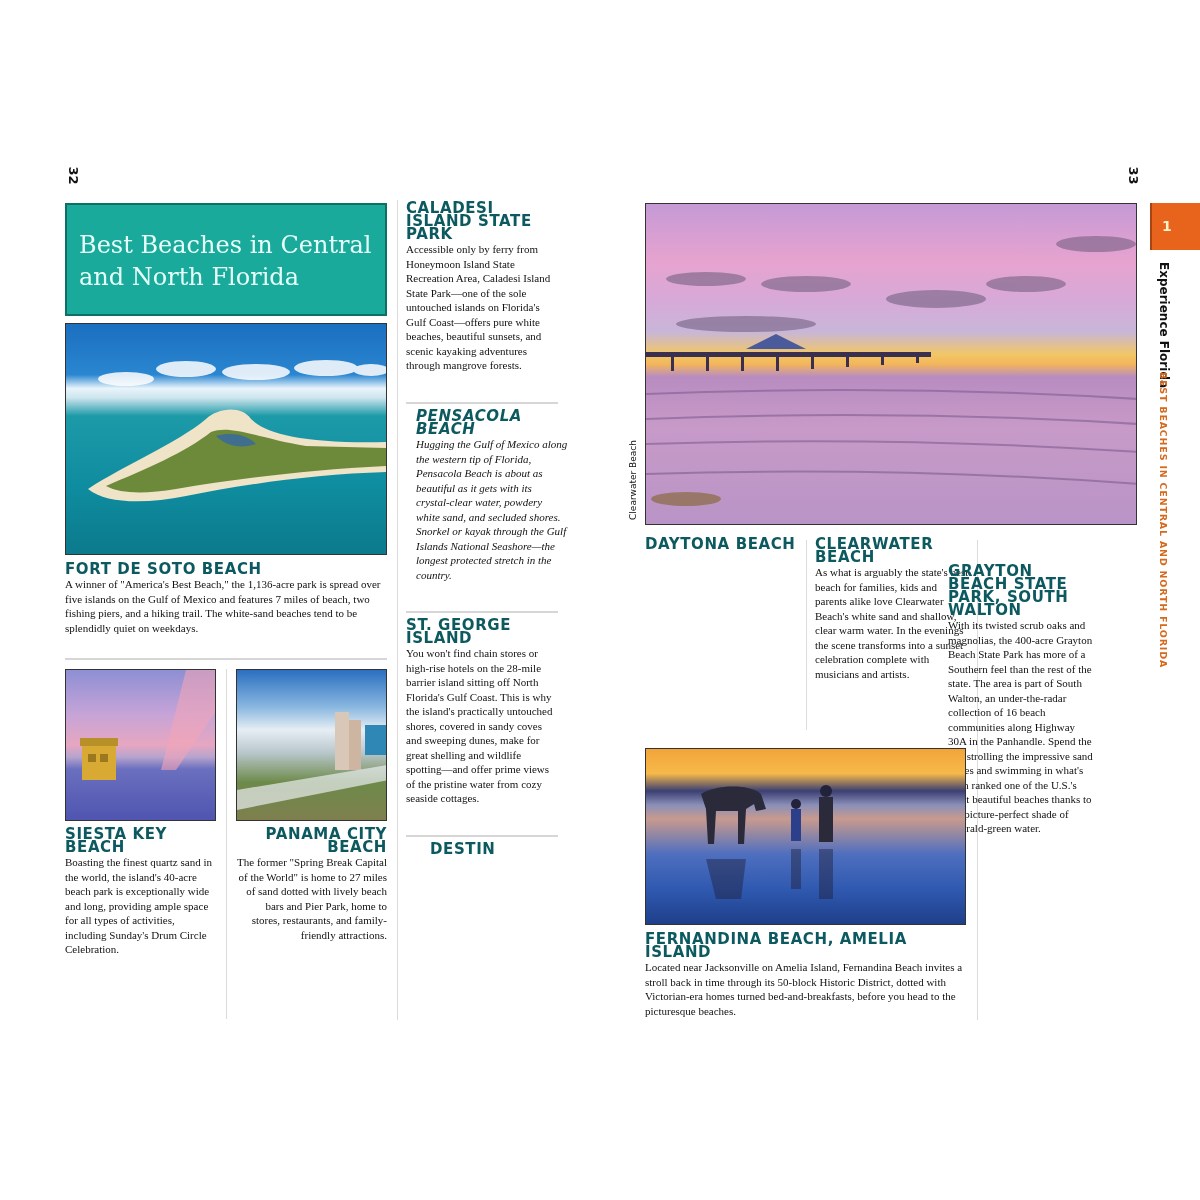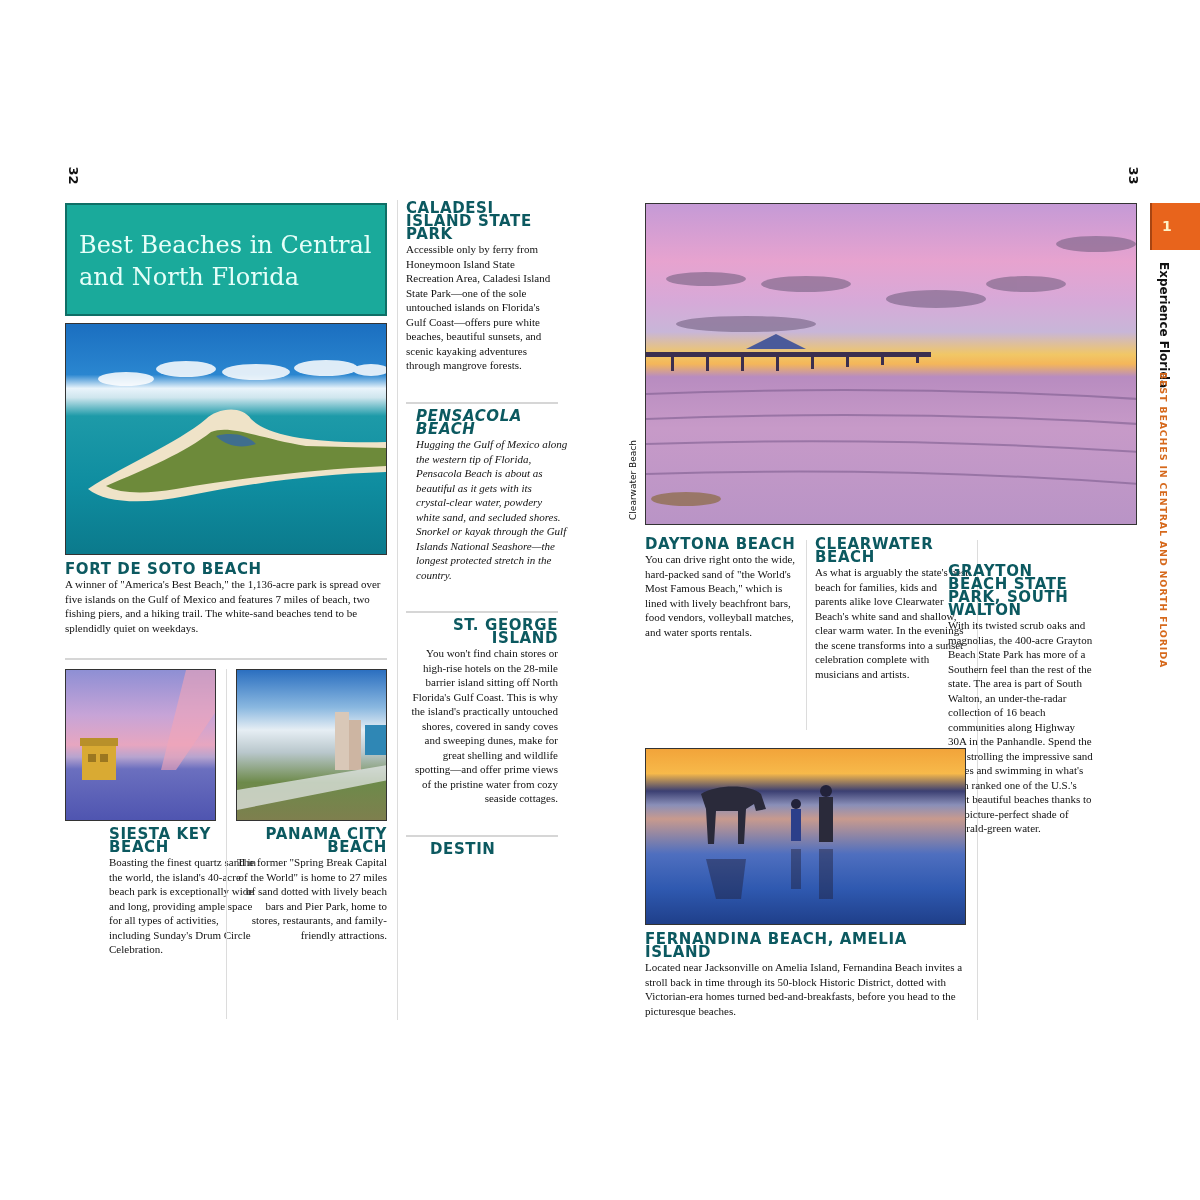--- a/index.html
+++ b/index.html
@@ -66,21 +66,21 @@
 <div class="abs img" style="left:236px;top:669px;width:151px;height:152px;
   background:linear-gradient(180deg,#2b6fc0 0%,#8ab8e0 25%,#e6eef4 40%,#b9c7cc 55%,#6d8a4a 75%,#7e7f4e 100%);">
   <svg width="151" height="152" viewBox="0 0 151 152">
     <rect x="98" y="42" width="14" height="58" fill="#d9c8b8"></rect>
       <rect x="112" y="50" width="12" height="50" fill="#cdb5a2"></rect>
     <rect x="128" y="55" width="23" height="30" fill="#2f87b5"></rect>
     <path d="M0 120 L151 95 L151 110 L0 140Z" fill="#e9ecef" opacity="0.7"></path>
   </svg>
 </div>
 
-<div class="abs" style="left:65px;top:828px;width:151px;margin-left:44px;">
+<div class="abs" style="left:65px;top:828px;width:151px;">
   <div class="head">Siesta Key Beach</div>
   <div class="body">Boasting the finest quartz sand in the world, the island's 40-acre beach park is exceptionally wide and long, providing ample space for all types of activities, including Sunday's Drum Circle Celebration.</div>
 </div>
 
 <div class="abs rule-v" style="left:226px;top:669px;height:350px;"></div>
 
 <div class="abs" style="left:236px;top:828px;width:151px;text-align:right;">
   <div class="head">Panama City Beach</div>
   <div class="body">The former "Spring Break Capital of the World" is home to 27 miles of sand dotted with lively beach bars and Pier Park, home to stores, restaurants, and family-friendly attractions.</div>
 </div>
@@ -92,21 +92,21 @@
   <div class="body">Accessible only by ferry from Honeymoon Island State Recreation Area, Caladesi Island State Park—one of the sole untouched islands on Florida's Gulf Coast—offers pure white beaches, beautiful sunsets, and scenic kayaking adventures through mangrove forests.</div>
 </div>
 <div class="abs rule-h" style="left:406px;top:402px;width:152px;"></div>
 
 <div class="abs" style="left:416px;top:410px;width:152px;font-style:italic;">
   <div class="head">Pensacola Beach</div>
   <div class="body">Hugging the Gulf of Mexico along the western tip of Florida, Pensacola Beach is about as beautiful as it gets with its crystal-clear water, powdery white sand, and secluded shores. Snorkel or kayak through the Gulf Islands National Seashore—the longest protected stretch in the country.</div>
 </div>
 <div class="abs rule-h" style="left:406px;top:611px;width:152px;"></div>
 
-<div class="abs" style="left:406px;top:619px;width:152px;text-align:right;">
+<div class="abs" style="left:406px;top:619px;width:152px;">
   <div class="head">St. George Island</div>
   <div class="body">You won't find chain stores or high-rise hotels on the 28-mile barrier island sitting off North Florida's Gulf Coast. This is why the island's practically untouched shores, covered in sandy coves and sweeping dunes, make for great shelling and wildlife spotting—and offer prime views of the pristine water from cozy seaside cottages.</div>
 </div>
 <div class="abs rule-h" style="left:406px;top:835px;width:152px;"></div>
 
 <div class="abs" style="left:406px;top:843px;width:152px;margin-left:24px;">
   <div class="head">Destin</div>
 </div>
 
 <div class="abs pgnum" style="left:1124px;top:168px;">33</div>
@@ -148,21 +148,20 @@
         <path d="M0 270 Q250 262 492 280"></path>
     </g>
     <ellipse cx="40" cy="295" rx="35" ry="7" fill="#8a6a40" opacity="0.7"></ellipse>
   </svg>
 </div>
 
 <div class="abs vert" style="left:628px;top:440px;transform:rotate(180deg);font-family:'DejaVu Sans',sans-serif;font-size:9px;color:#111;">Clearwater Beach</div>
 
 <div class="abs" style="left:645px;top:538px;width:152px;">
   <div class="head">Daytona Beach</div>
-  <div class="body">You can drive right onto the wide, hard-packed sand of "the World's Most Famous Beach," which is lined with lively beachfront bars, food vendors, volleyball matches, and water sports rentals.</div>
 </div>
 <div class="abs rule-v" style="left:806px;top:540px;height:190px;"></div>
 
 <div class="abs" style="left:815px;top:538px;width:155px;">
   <div class="head">Clearwater Beach</div>
   <div class="body">As what is arguably the state's best beach for families, kids and parents alike love Clearwater Beach's white sand and shallow, clear warm water. In the evenings the scene transforms into a sunset celebration complete with musicians and artists.</div>
 </div>
 <div class="abs rule-v" style="left:977px;top:540px;height:480px;"></div>
 
 <div class="abs" style="left:948px;top:538px;width:148px;margin-top:27px;">

